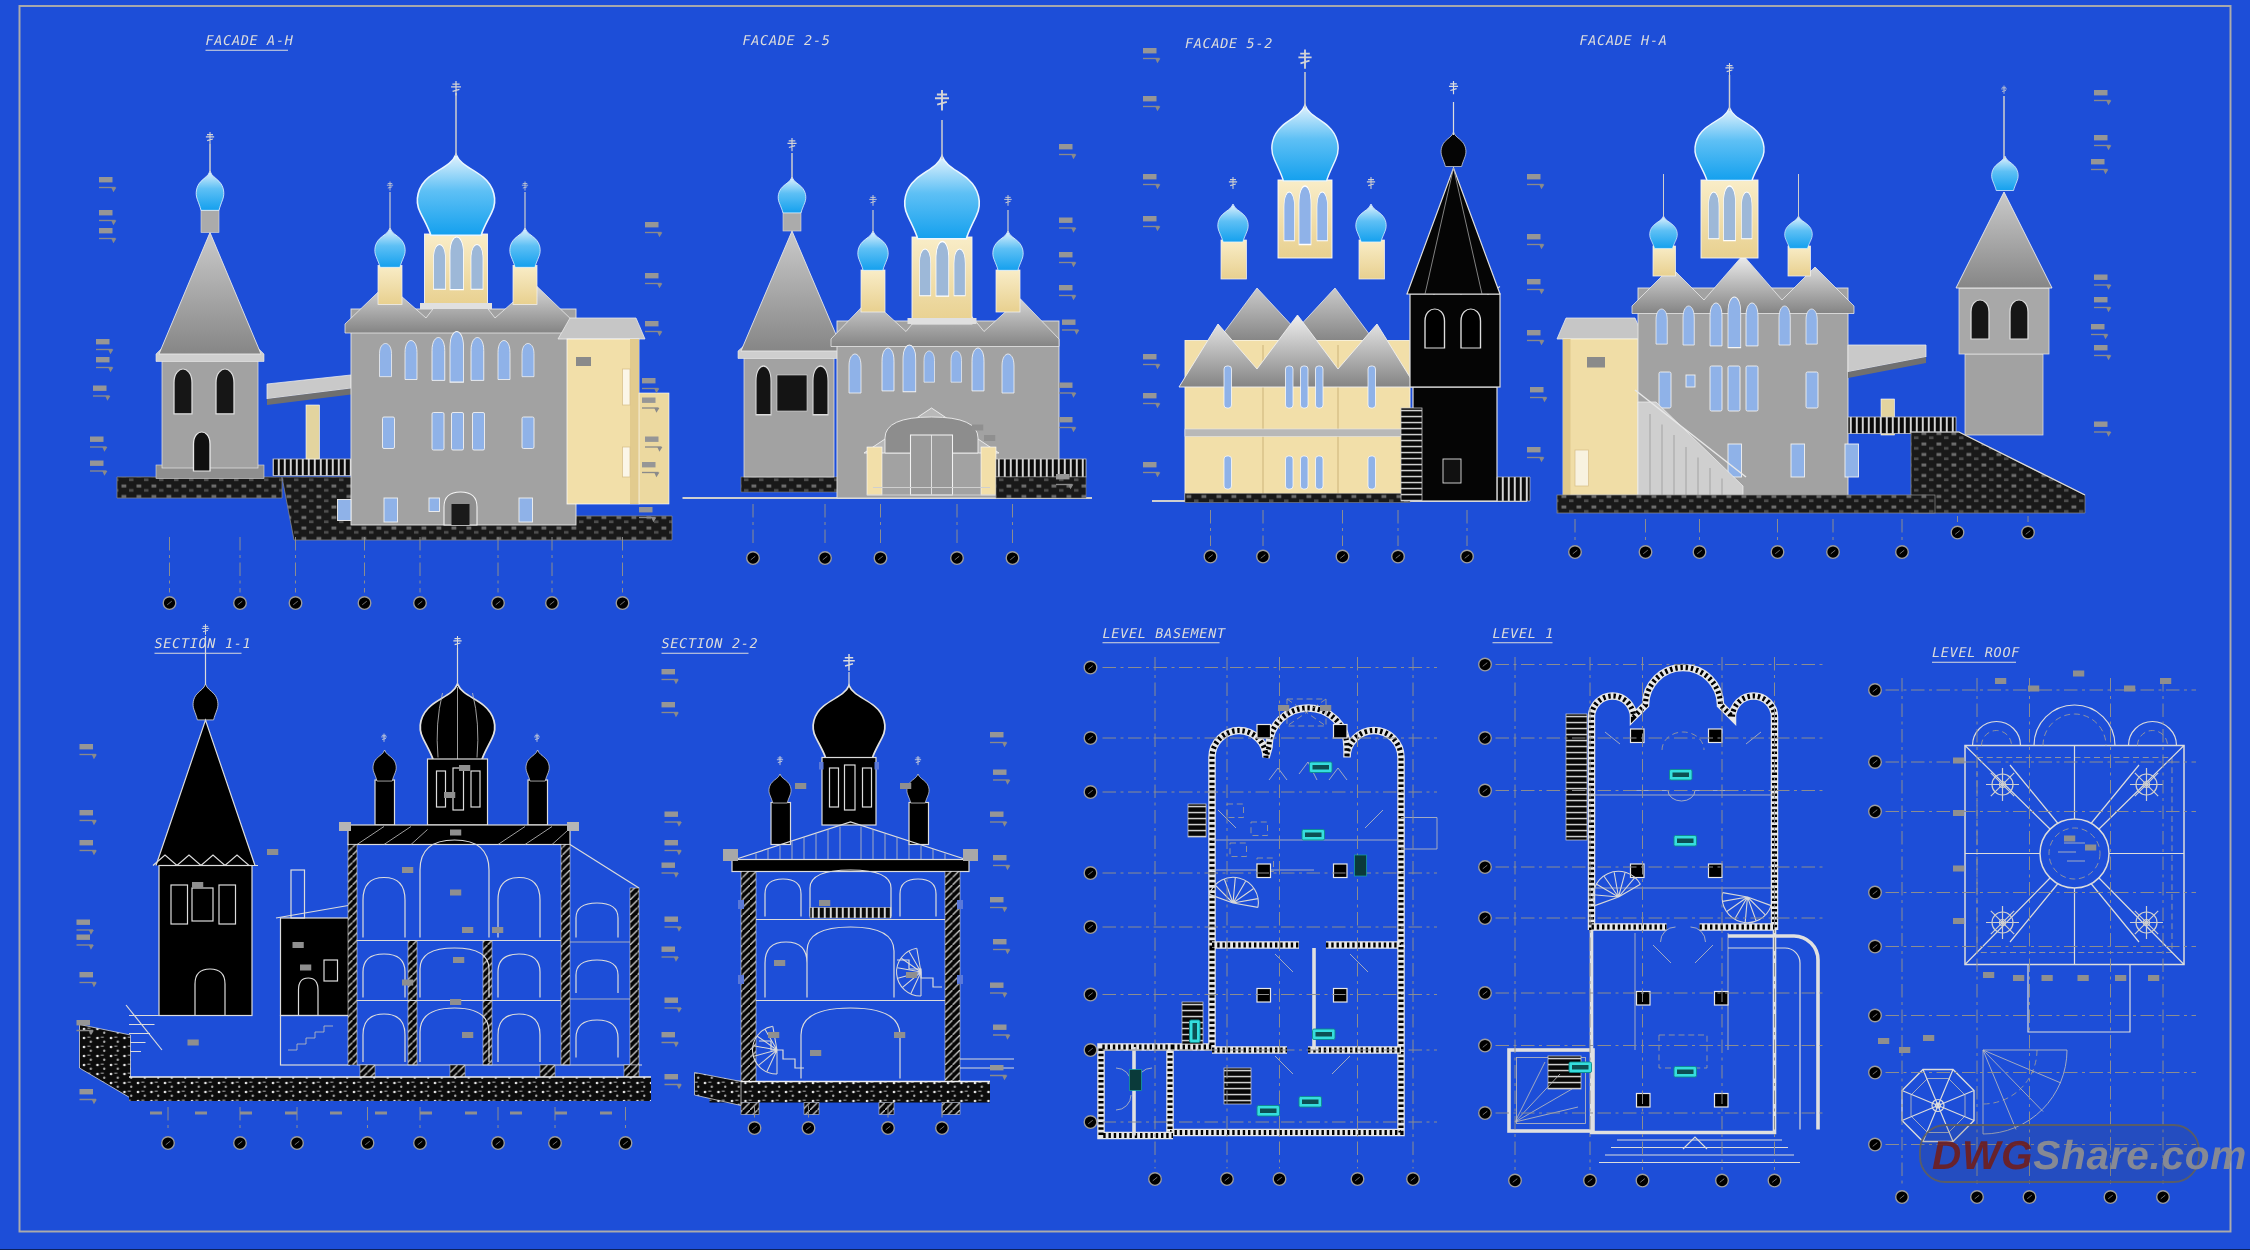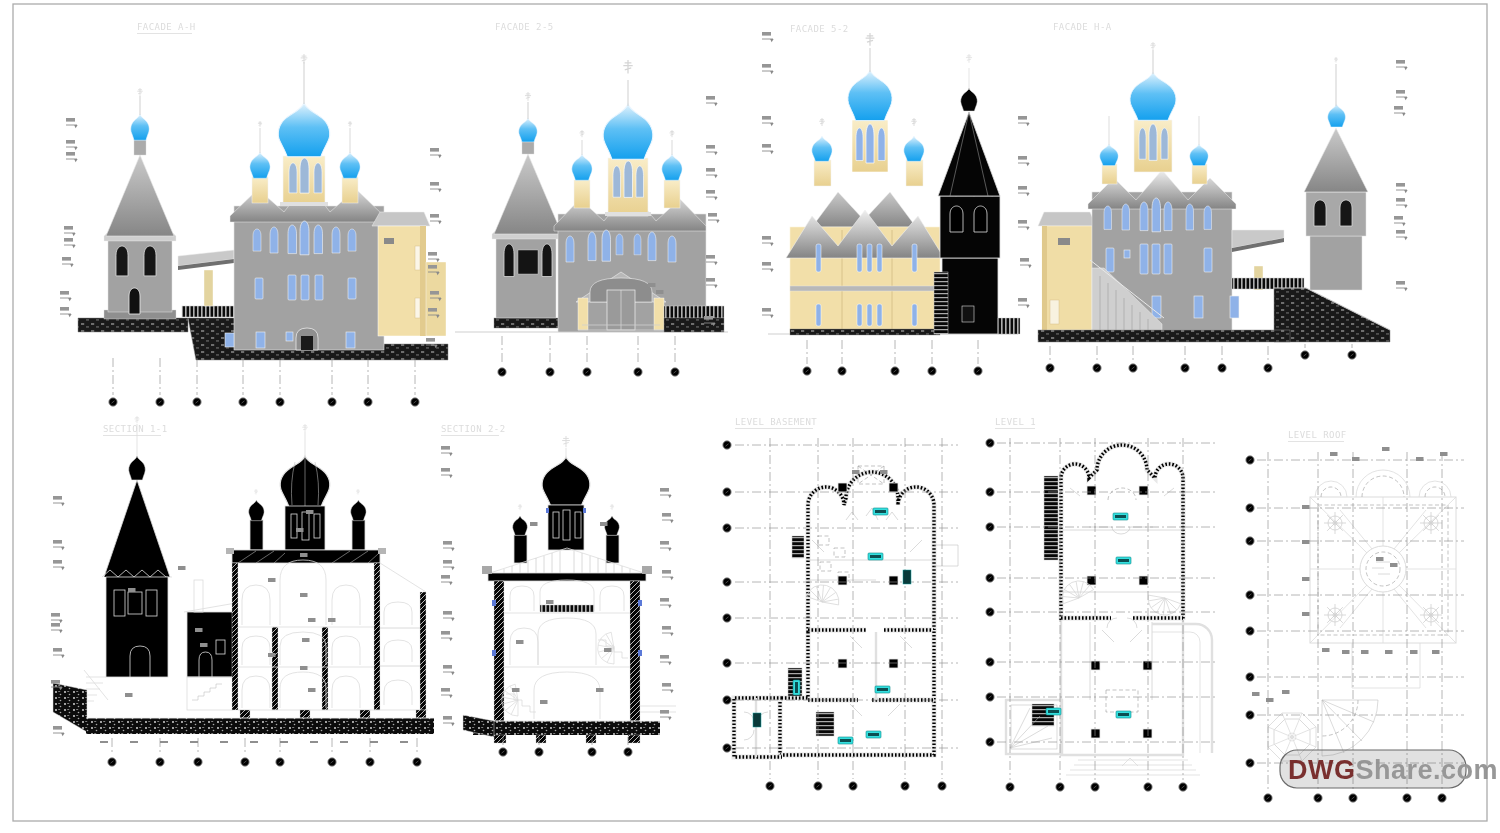--- a/index.html
+++ b/index.html
@@ -1,17 +1,17 @@
 <!DOCTYPE html>
 <html><head>
 <meta charset="utf-8">
 <style>
   html,body{margin:0;padding:0;background:#000;}
-  .stage{position:relative;width:1500px;height:833px;background:#ffffff;overflow:hidden;
-         font-family:"DejaVu Sans Mono", monospace;}
+  .stage{position:relative;width:1500px;height:833px;background:#1d4ed8;overflow:hidden;
+         font-family:"DejaVu Sans Mono", monospace;font-style:italic;}
   svg{position:absolute;left:0;top:0;}
   .t{font-family:"DejaVu Sans Mono",monospace;font-size:9px;fill:#dcdcdc;letter-spacing:.45px;}
   .wm1{font-family:"Liberation Sans",sans-serif;font-weight:bold;font-size:27px;letter-spacing:.5px;}
   .o{stroke:#dcdcdc;stroke-width:.8;fill:none;}
   .of{stroke:#dcdcdc;stroke-width:.8;fill:#000;}
   .thin{stroke:#bdbdbd;stroke-width:.55;fill:none;}
   .dsh{stroke:#9a9a9a;stroke-width:.6;fill:none;stroke-dasharray:4 2.5;}
   .grid{stroke:#8f8f8f;stroke-width:.65;fill:none;stroke-dasharray:9 3 2 3;}
   .hw{stroke:#e8e8e8;stroke-width:5;fill:none;}
   .hw2{stroke:#000;stroke-width:3.4;fill:none;stroke-dasharray:1.6 1.9;}

